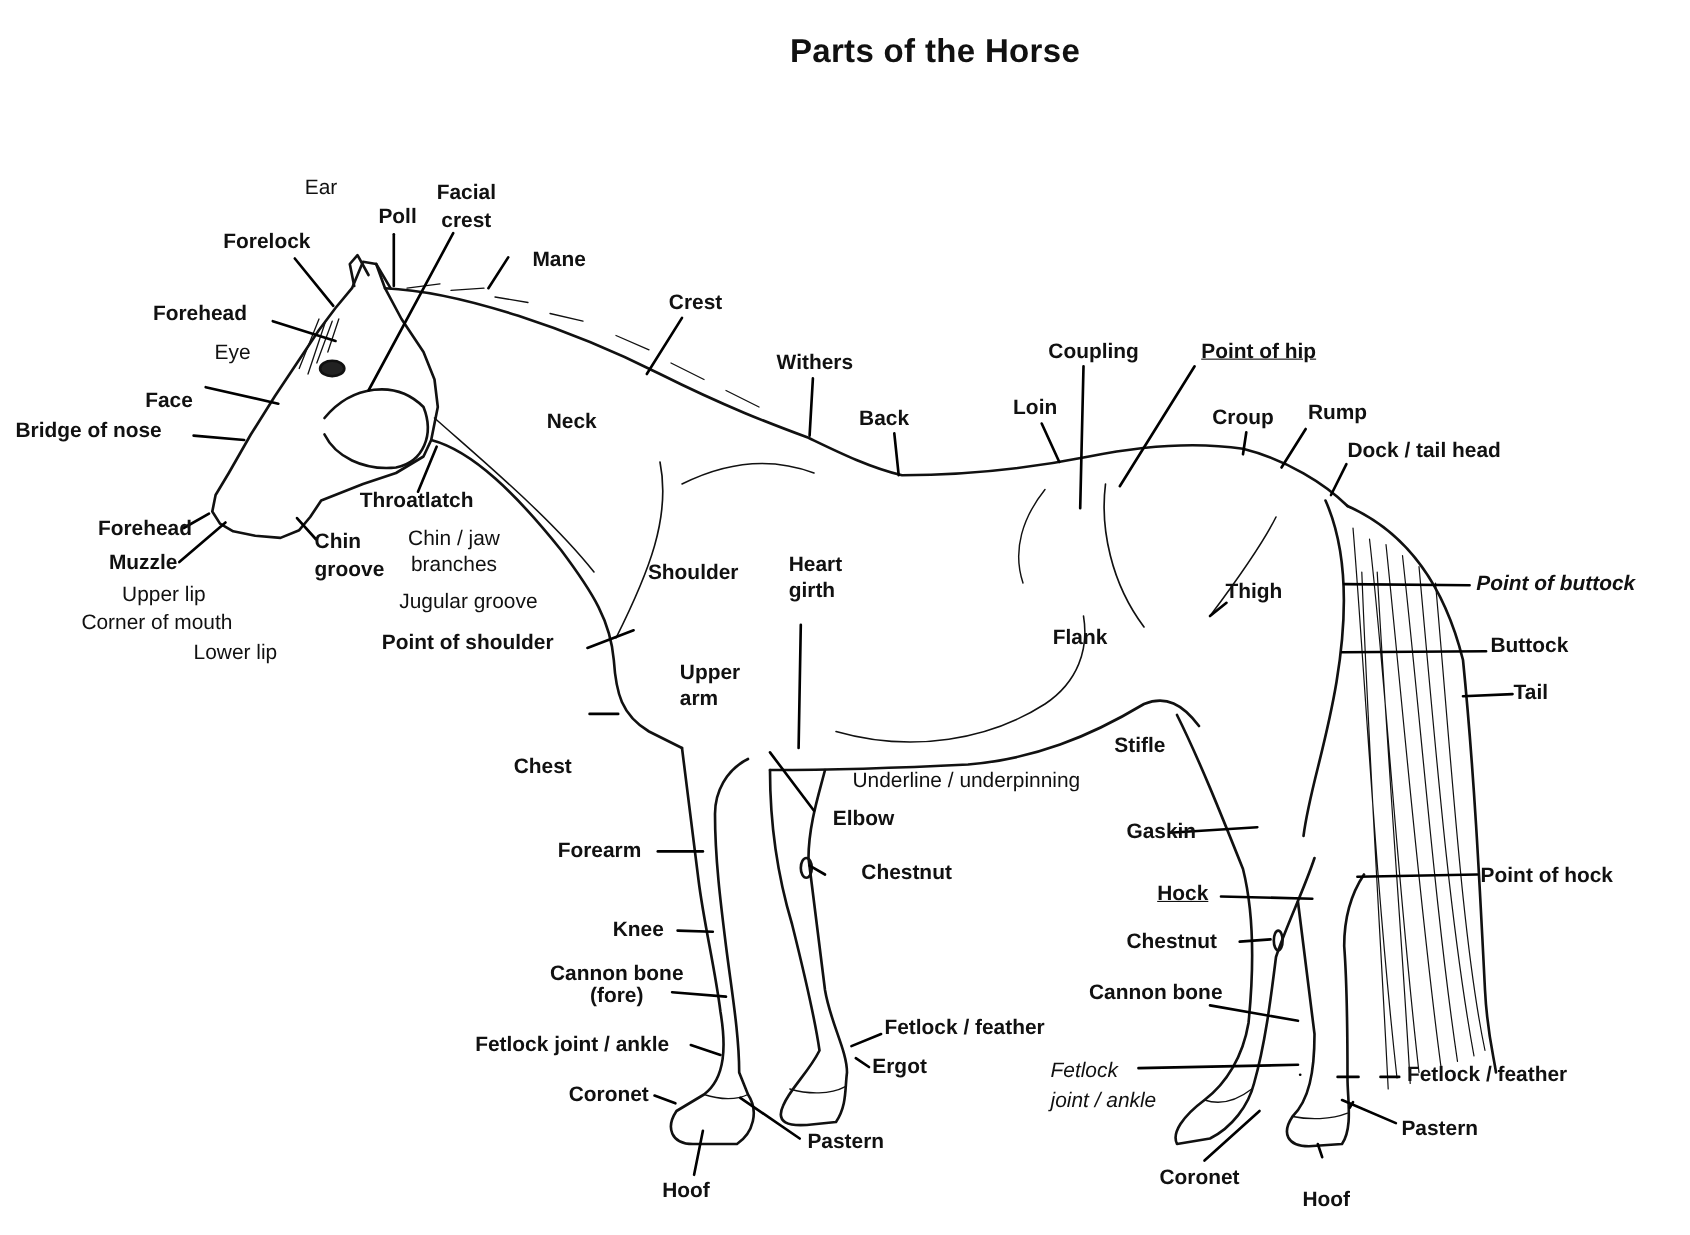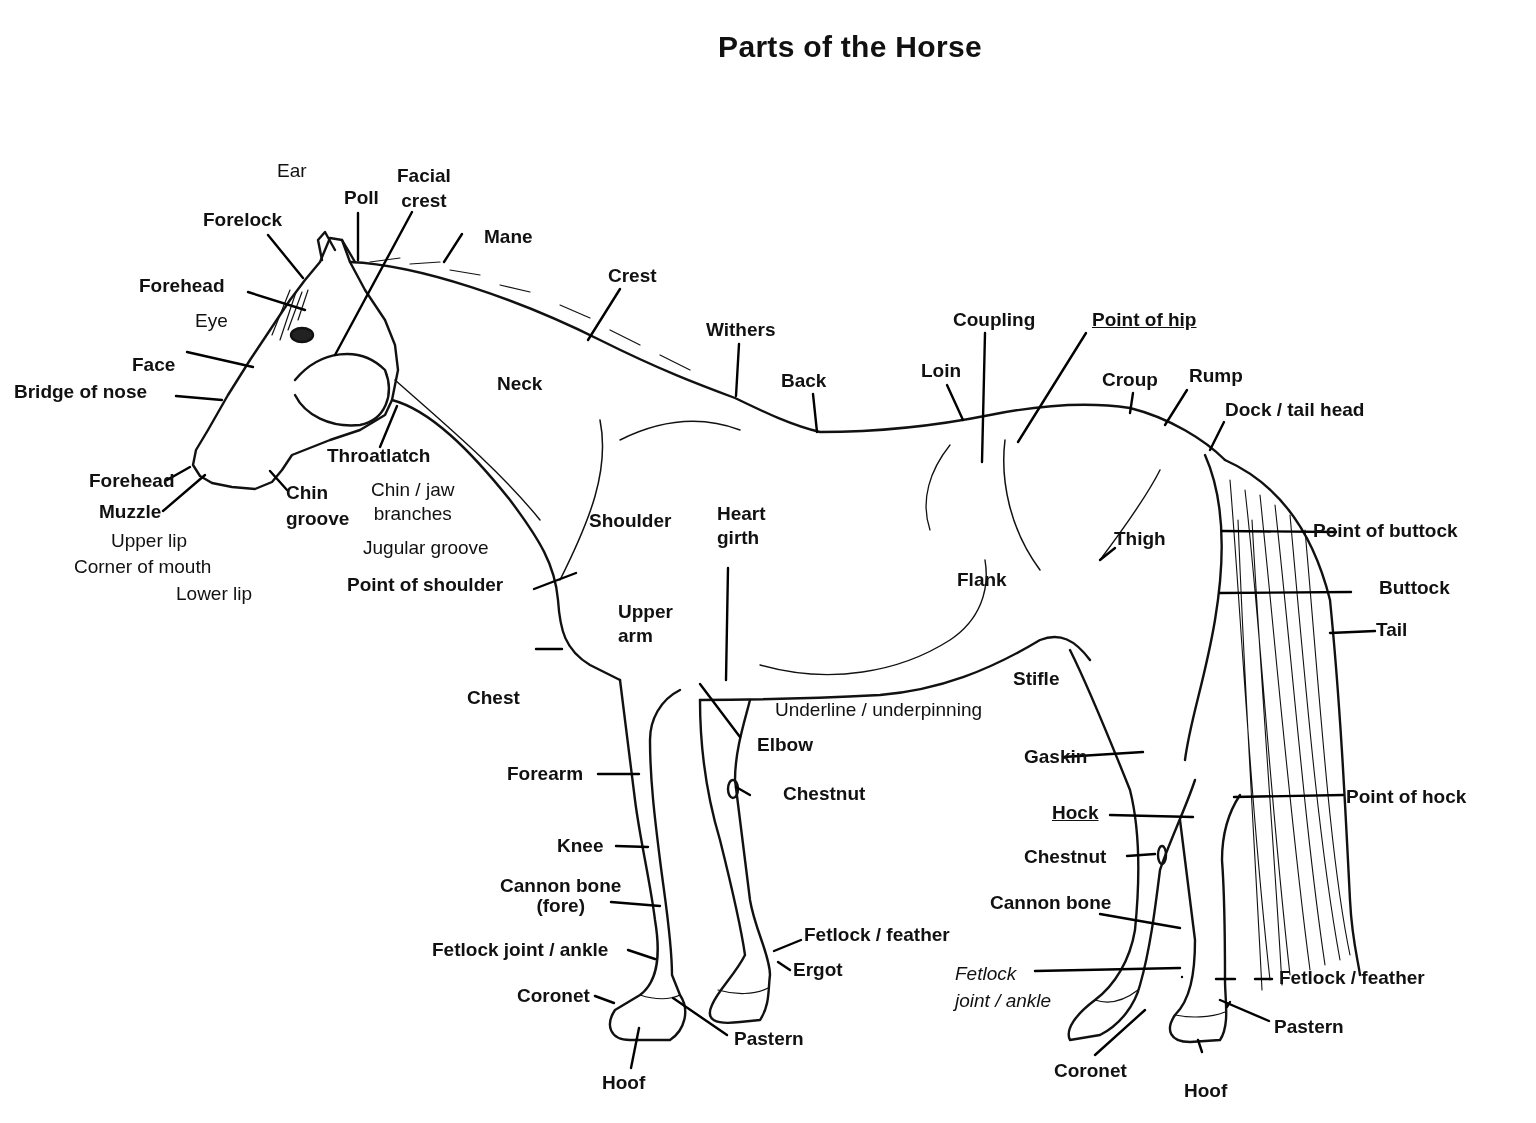--- a/index.html
+++ b/index.html
@@ -149,22 +149,22 @@
 <div class="lbl b" style="left:497px;top:372px;">Neck</div>
 <div class="lbl b" style="left:706px;top:318px;">Withers</div>
 <div class="lbl b" style="left:781px;top:369px;">Back</div>
 <div class="lbl b" style="left:921px;top:359px;">Loin</div>
 <div class="lbl b" style="left:953px;top:308px;">Coupling</div>
 <div class="lbl b" style="left:1092px;top:308px;text-decoration:underline;">Point of hip</div>
 <div class="lbl b" style="left:1102px;top:368px;">Croup</div>
 <div class="lbl b" style="left:1189px;top:364px;">Rump</div>
 <div class="lbl b" style="left:1225px;top:398px;">Dock / tail head</div>
 
-<div class="lbl b" style="left:1313px;top:519px;">Point of buttock</div>
-<div class="lbl b" style="left:1355px;top:576px;margin-left:24px;">Buttock</div>
+<div class="lbl b" style="left:1342px;top:519px;font-style:italic;">Point of buttock</div>
+<div class="lbl b" style="left:1355px;top:576px;">Buttock</div>
 <div class="lbl b" style="left:1376px;top:618px;">Tail</div>
 <div class="lbl b" style="left:1114px;top:527px;">Thigh</div>
 
 <div class="lbl b" style="left:957px;top:568px;">Flank</div>
 <div class="lbl b" style="left:589px;top:509px;">Shoulder</div>
 <div class="lbl b" style="left:717px;top:502px;white-space:pre;">Heart
 girth</div>
 <div class="lbl b" style="left:618px;top:600px;white-space:pre;">Upper
 arm</div>
 <div class="lbl b" style="left:1013px;top:667px;">Stifle</div>

